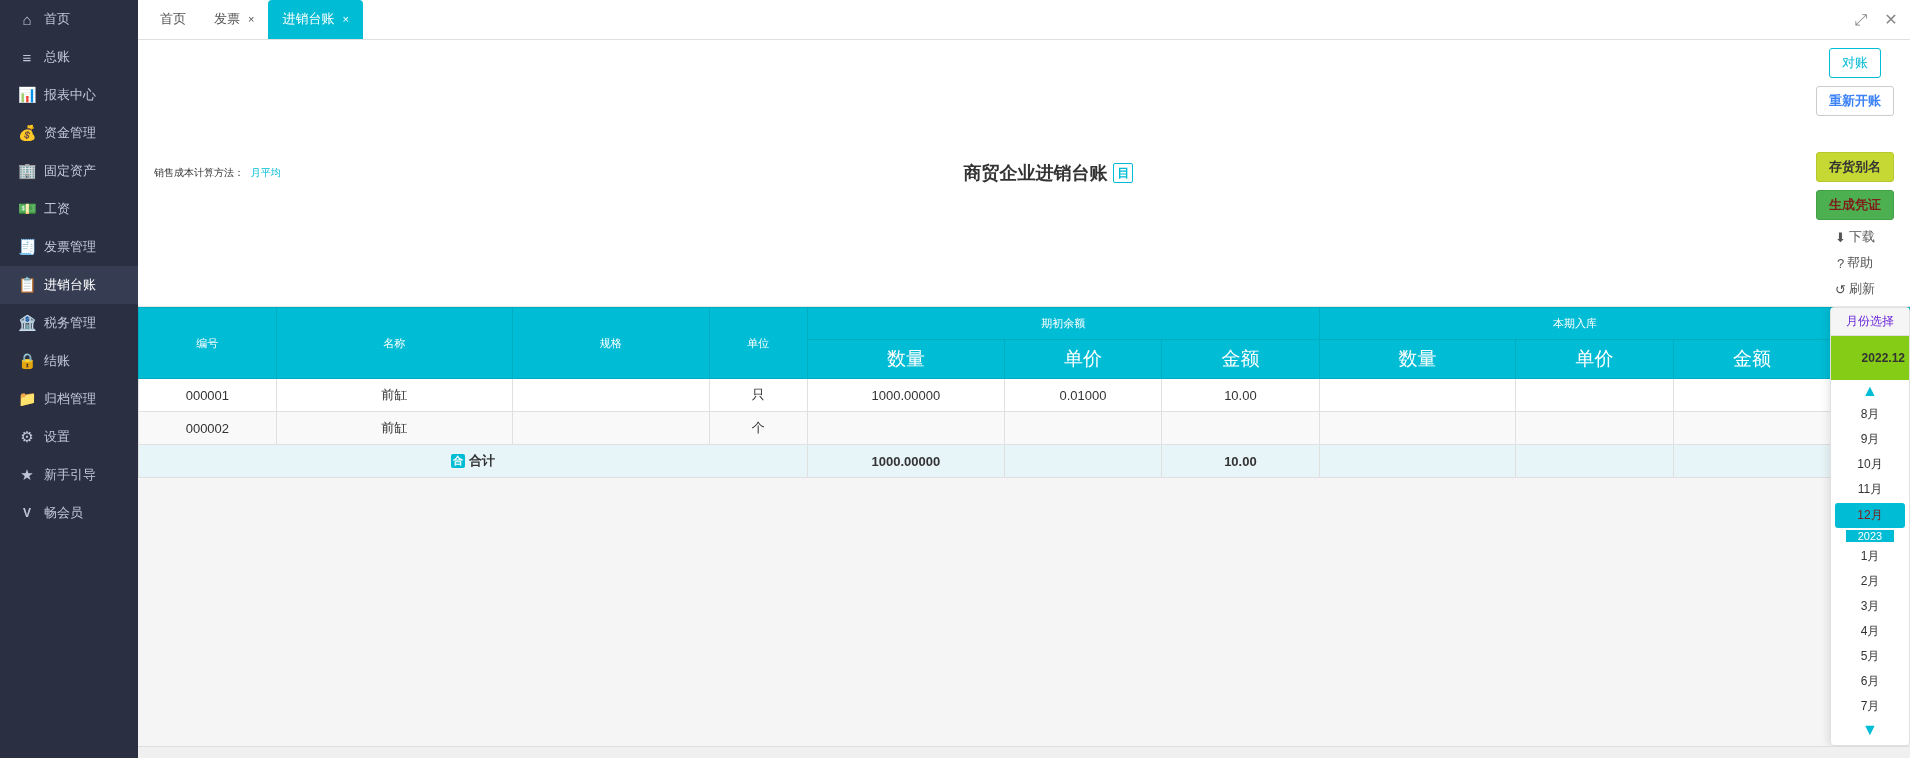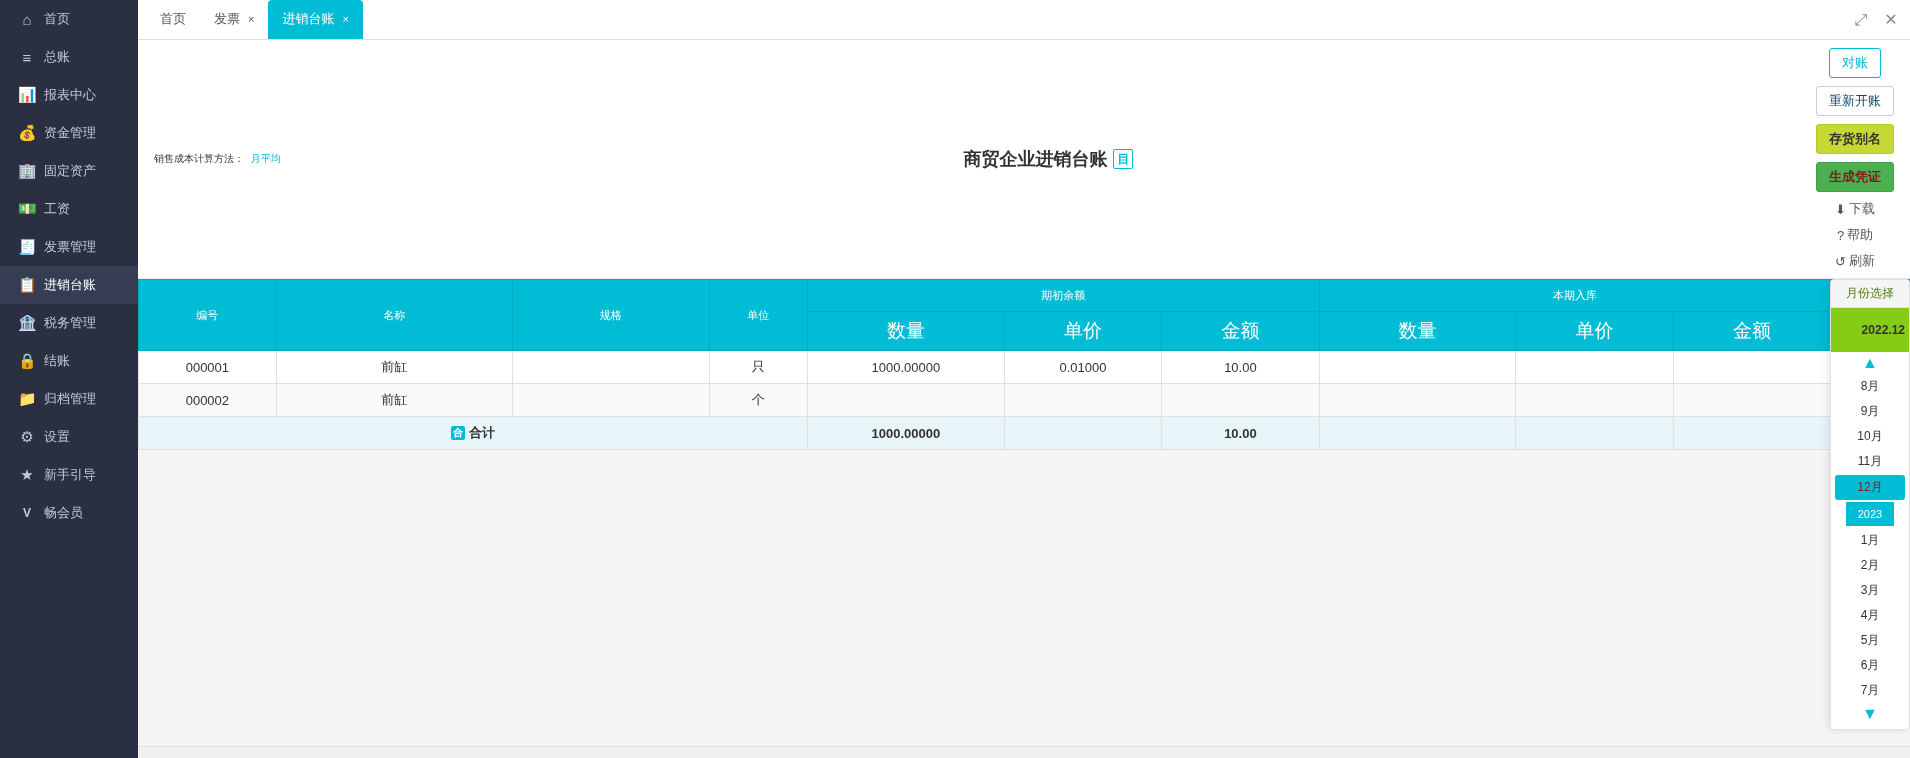--- a/index.html
+++ b/index.html
@@ -146,28 +146,30 @@
       background: #fff;
       color: #333;
     }
     .btn-outline-teal {
       border-color: #00bcd4;
       color: #00bcd4;
       background: #fff;
     }
     .btn-outline-gray {
       border-color: #ccc;
-      color: #0c4a6e;
-      background: #fff;
+      color: #3b82f6;
+      background: #fff;
+      font-weight: bold;
     }
     .btn-yellow-green {
       background: #c6d833;
       border-color: #b8c82c;
       color: #333;
       font-weight: bold;
+      margin-top: 28px;
     }
     .btn-green {
       background: #4caf50;
       border-color: #43a047;
       color: #7f1d1d;
       font-weight: bold;
     }
     .action-link {
       color: #555;
       font-size: 13px;
@@ -251,21 +253,21 @@
       border-radius: 4px;
       box-shadow: -2px 0 8px rgba(0,0,0,0.1);
       z-index: 100;
       padding-bottom: 4px;
     }
     .month-panel-header {
       background: #f5f5f5;
       text-align: center;
       padding: 5px 4px;
       font-size: 12px;
-      color: #4d7c0f;
+      color: #6d28d9;
       border-bottom: 1px solid #e0e0e0;
     }
     .month-panel-year {
       background: #84cc16;
       text-align: right;
       padding: 15px 4px;
       font-size: 12px;
       color: #333;
       font-weight: bold;
     }
@@ -279,21 +281,21 @@
     .month-item.active {
       background: #00bcd4;
       color: #7f1d1d;
       border-radius: 3px;
       margin: 1px 4px;
     }
     .month-item.year-label {
       background: #00bcd4;
       color: #fff;
       font-size: 11px;
-      padding: 6px 6px;
+      padding: 0 6px;
       margin: 2px 15px;
     }
     .month-nav-btn {
       width: 100%;
       border: none;
       background: none;
       cursor: pointer;
       font-size: 16px;
       color: #00bcd4;
       padding: 2px;

